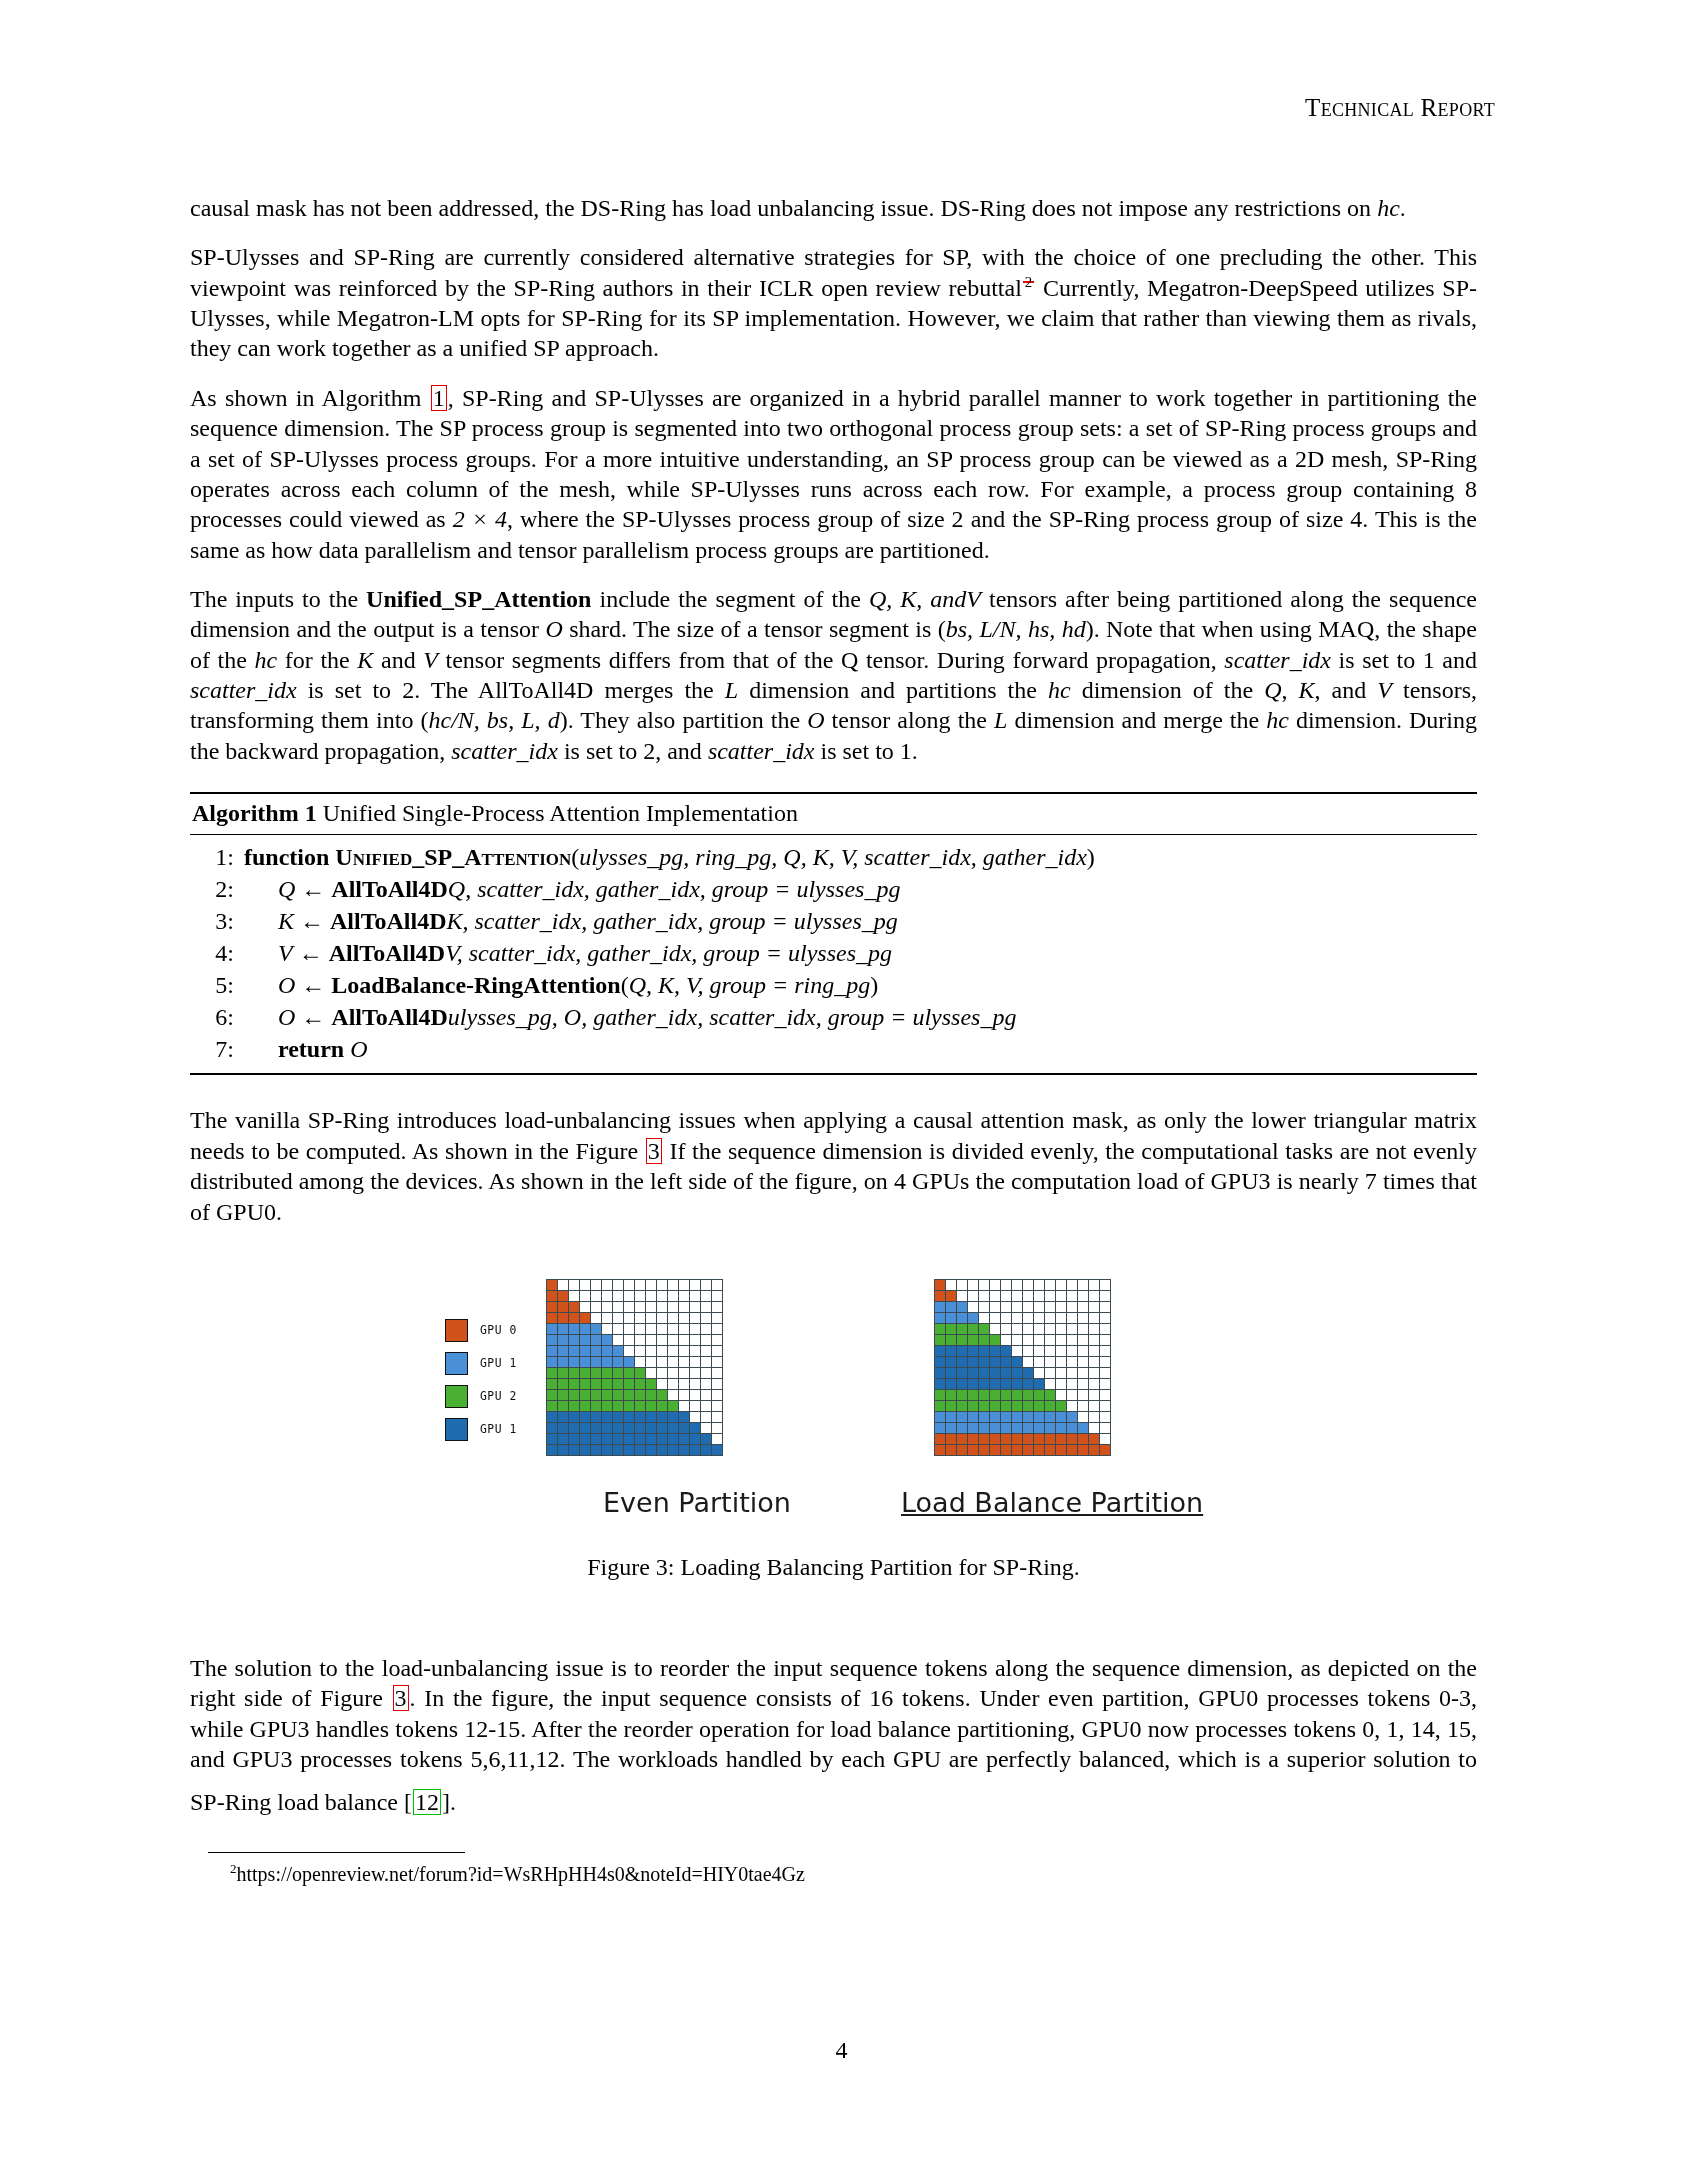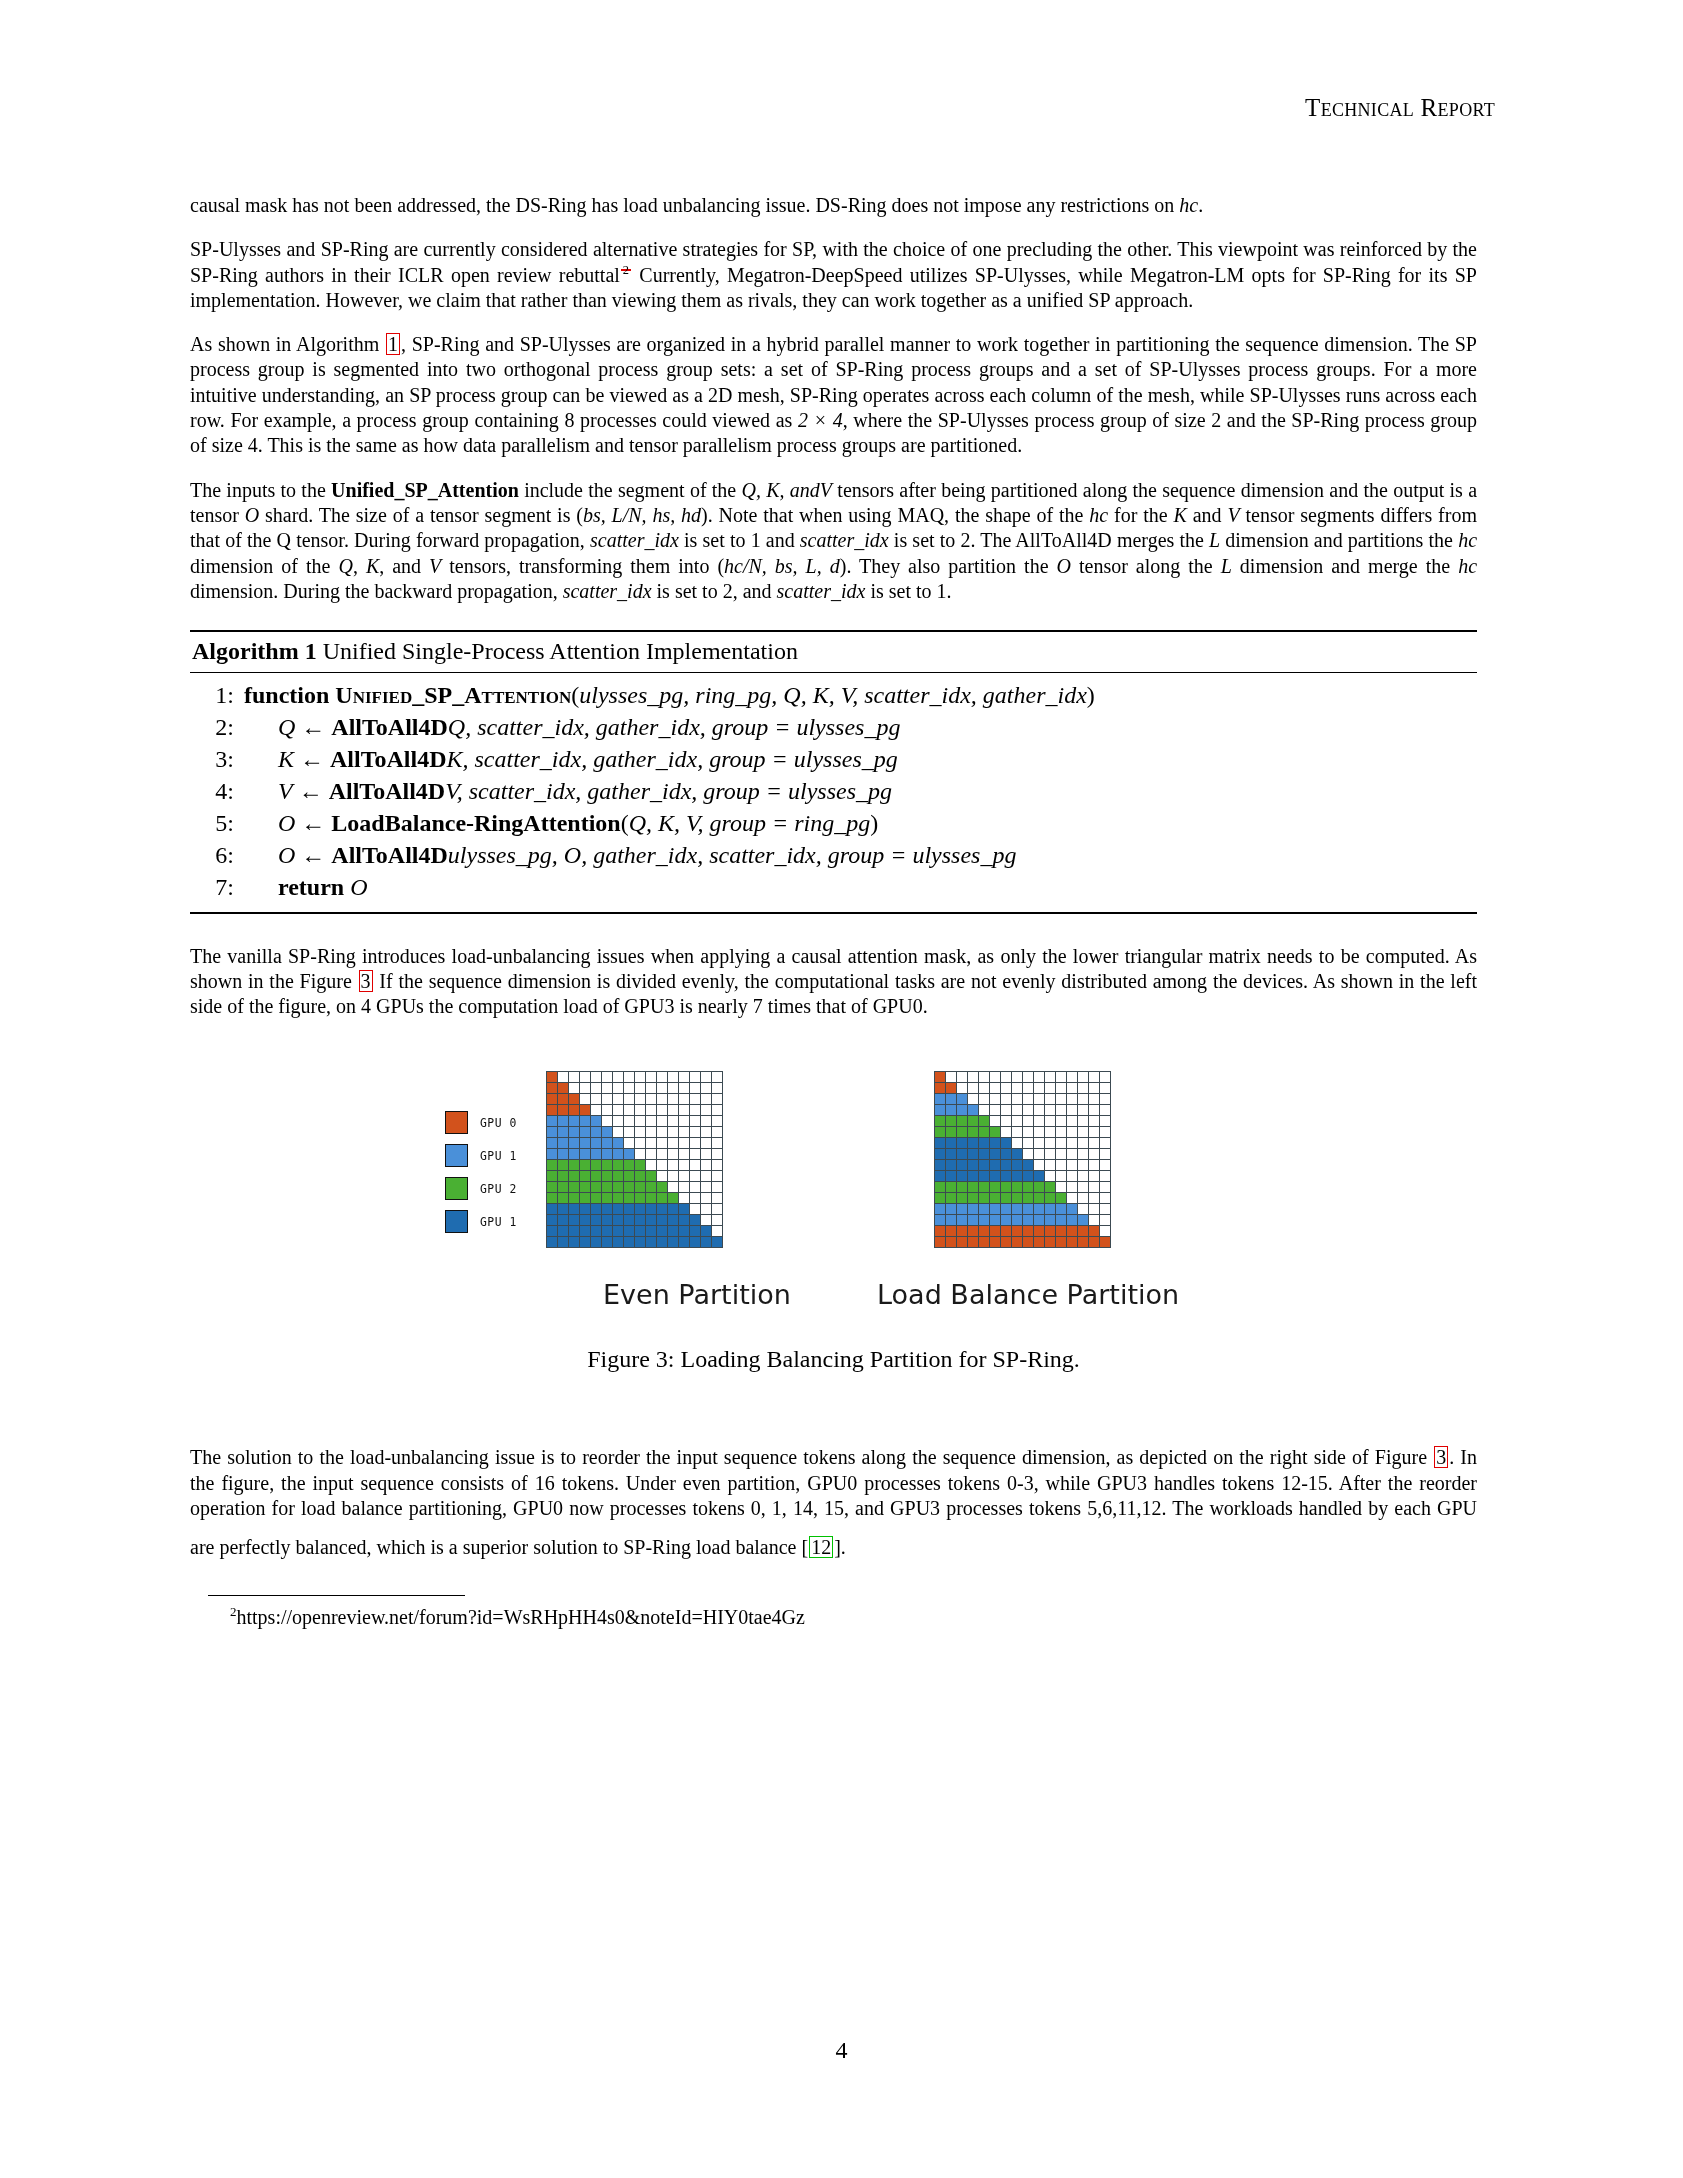--- a/index.html
+++ b/index.html
@@ -30,21 +30,21 @@
     letter-spacing: 0.3px;
   }
   .content {
     position: absolute;
     left: 190px;
     top: 193px;
     width: 1287px;
   }
   p.body-par {
     margin: 0 0 19px 0;
-    font-size: 20px;
+    font-size: 24px;
     line-height: 1.265;
     text-align: justify;
     text-justify: inter-word;
     hyphens: none;
   }
   .mathit {
     font-family: "Liberation Serif", "DejaVu Serif", serif;
     font-style: italic;
   }
   b.bold { font-weight: bold; }
@@ -160,21 +160,21 @@
 
   .fig-sub {
     position: absolute;
     font-family: "DejaVu Sans", "Liberation Sans", sans-serif;
     font-size: 27px;
     color: #1a1a1a;
     top: 230px;
     white-space: nowrap;
   }
   .fig-sub.left  { left: 384px; margin-left: 29px; }
-  .fig-sub.right { left: 687px; }
+  .fig-sub.right { left: 711px; text-decoration: underline; }
 
   .fig-caption {
     position: absolute;
     top: 297px;
     width: 1287px;
     text-align: center;
     font-size: 24px;
   }
 
   

